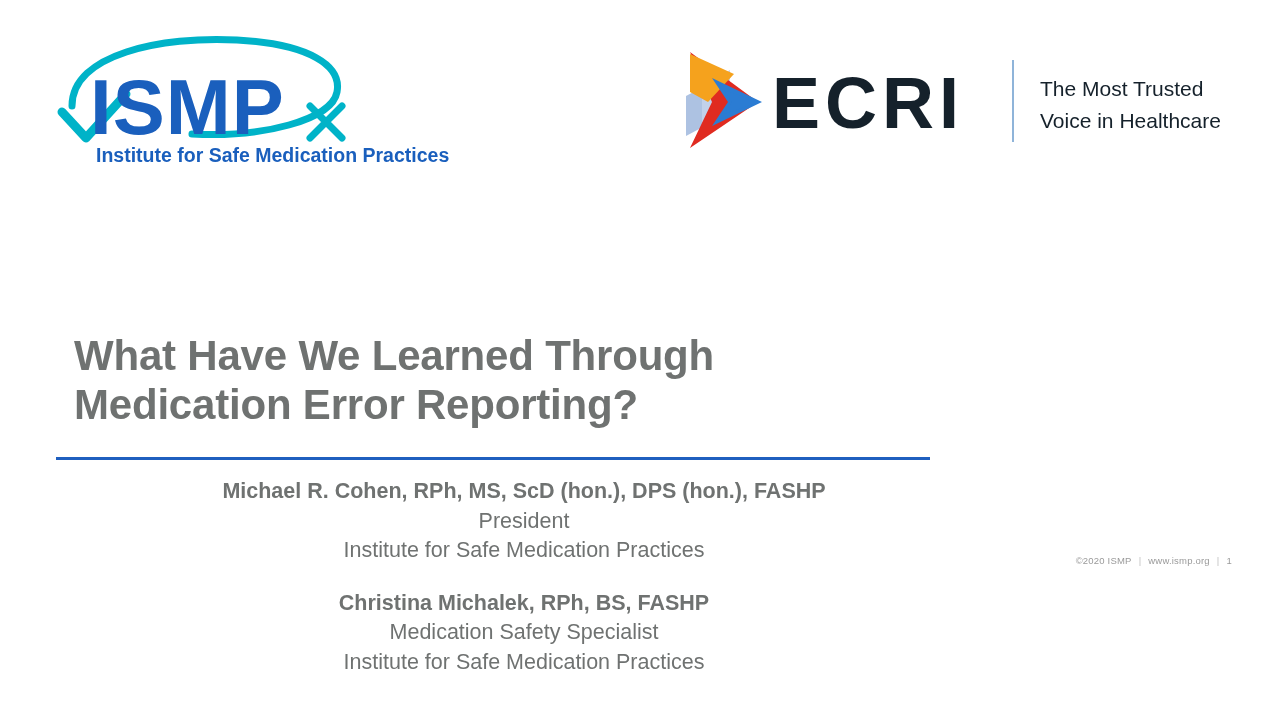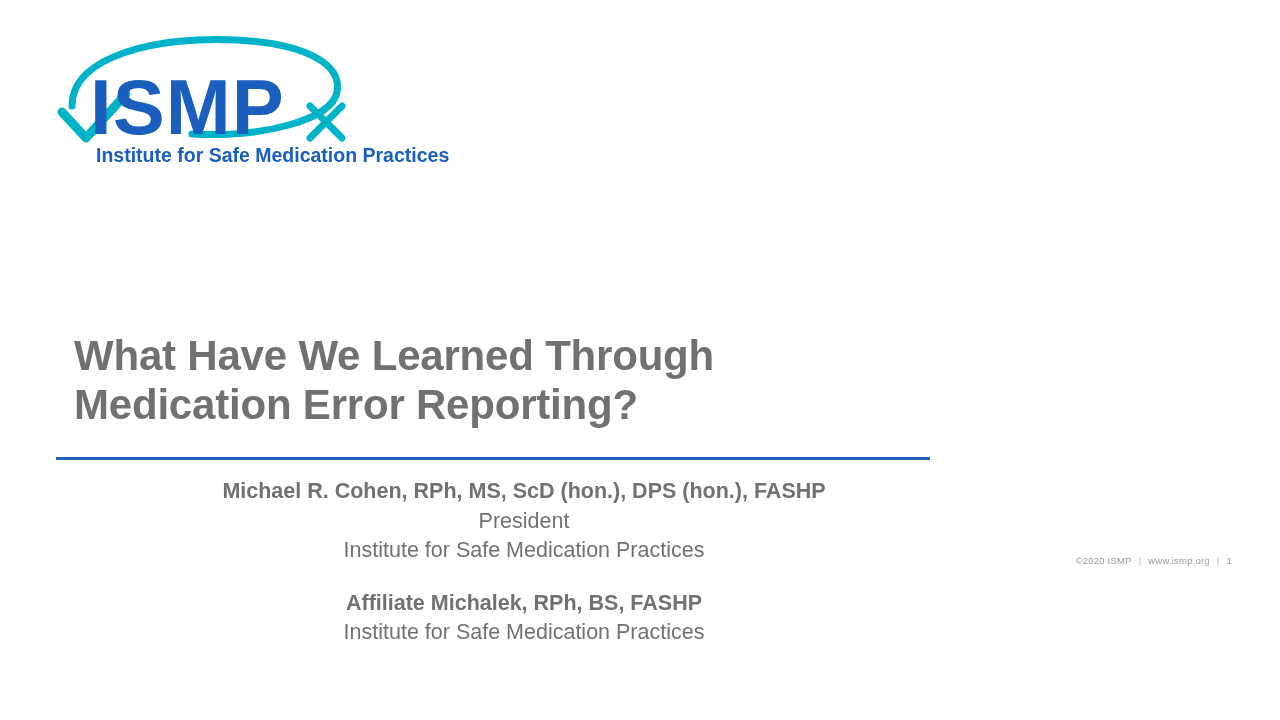--- a/index.html
+++ b/index.html
@@ -123,37 +123,58 @@
       <path d="M258,72 L290,104 M290,72 L258,104" fill="none" stroke="#00b3c8" stroke-width="7" stroke-linecap="round"></path>
 
       <text x="38" y="100" font-family="'Liberation Sans', sans-serif" font-size="78" font-weight="bold" fill="#1a5fbd" letter-spacing="1">ISMP</text>
 
       <text x="44" y="128" font-family="'Liberation Sans', sans-serif" font-size="19.5" font-weight="bold" fill="#1a5fbd">Institute for Safe Medication Practices</text>
 
       <text x="44" y="152" font-family="'Liberation Sans', sans-serif" font-size="13" font-weight="bold" fill="#1a5fbd">An ECRI Affiliate</text>
     </svg>
   </div>
 
+  <div class="ecri-logo">
+    <svg width="560" height="116" viewBox="0 0 560 116" xmlns="http://www.w3.org/2000/svg">
+
+      <g>
+        <polygon points="14,52 44,36 44,76 14,92" fill="#a9bfe0" opacity="0.95"></polygon>
+        <polygon points="30,42 58,26 58,70 30,86" fill="#c3d2ea" opacity="0.95"></polygon>
+        <polygon points="18,8 86,58 18,104 40,58" fill="#e02b20"></polygon>
+        <polygon points="18,10 62,30 36,58 18,48" fill="#f5a21d"></polygon>
+        <polygon points="40,34 90,58 40,82 56,58" fill="#2b7cd3"></polygon>
+        <polygon points="52,46 88,58 52,70 60,58" fill="#2b7cd3"></polygon>
+      </g>
+
+      <text x="100" y="84" font-family="'Liberation Sans', sans-serif" font-size="72" font-weight="bold" fill="#15212b" letter-spacing="5">ECRI</text>
+
+      <rect x="340" y="16" width="2" height="82" fill="#8fb4d9"></rect>
+
+      <text x="368" y="52" font-family="'Liberation Sans', sans-serif" font-size="21" fill="#15212b">The Most Trusted</text>
+      <text x="368" y="84" font-family="'Liberation Sans', sans-serif" font-size="21" fill="#15212b">Voice in Healthcare</text>
+    </svg>
+  </div>
 
   <div class="title-block">
     <h1 class="slide-title">What Have We Learned Through
 Medication Error Reporting?</h1>
   </div>
   <div class="title-rule"></div>
 
   <div class="presenters">
 
     <div class="presenter">
       <div class="presenter-name">Michael R. Cohen, RPh, MS, ScD (hon.), DPS (hon.), FASHP</div>
       <div class="presenter-role">President</div>
       <div class="presenter-org">Institute for Safe Medication Practices</div>
     </div>
 
     <div class="presenter">
-      <div class="presenter-name">Affiliate Michalek, RPh, BS, FASHP</div>
+      <div class="presenter-name">Christina Michalek, RPh, BS, FASHP</div>
+      <div class="presenter-role">Medication Safety Specialist</div>
       <div class="presenter-org">Institute for Safe Medication Practices</div>
     </div>
 
   </div>
 
   <div class="footer">
     <span>©2020 ISMP</span>
     <span class="sep">|</span>
     <span>www.ismp.org</span>
     <span class="sep">|</span>

